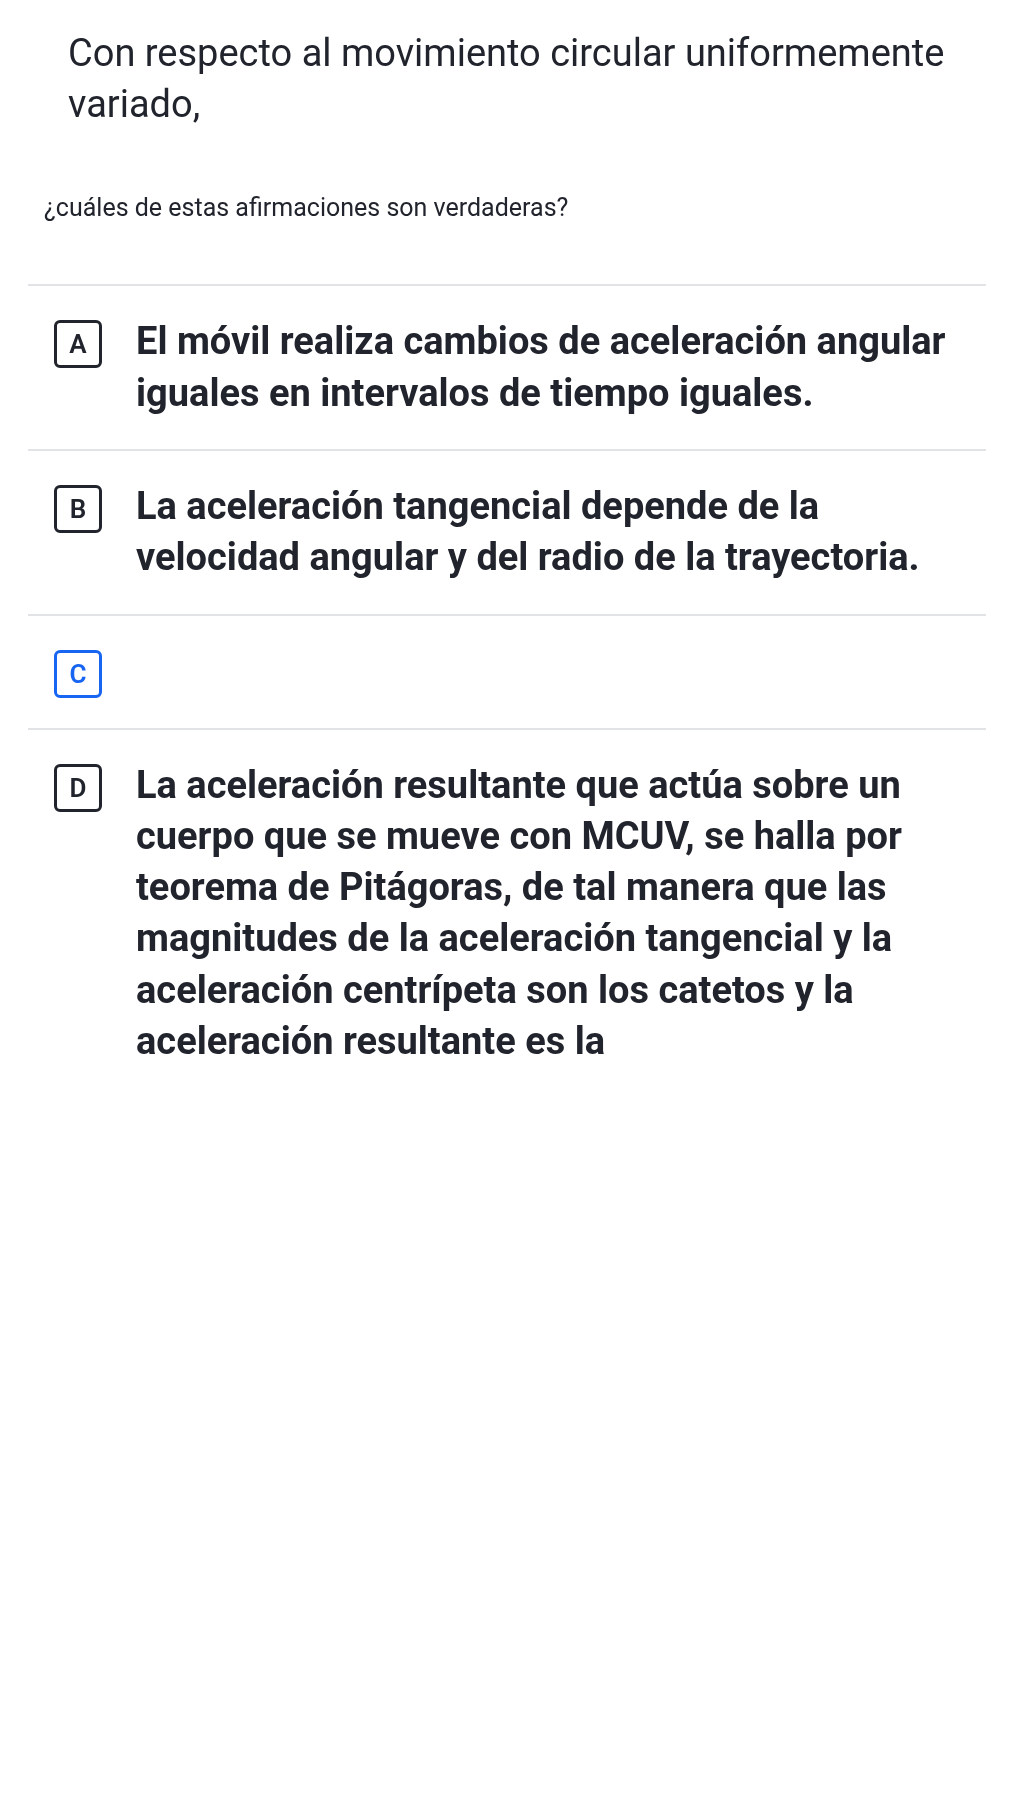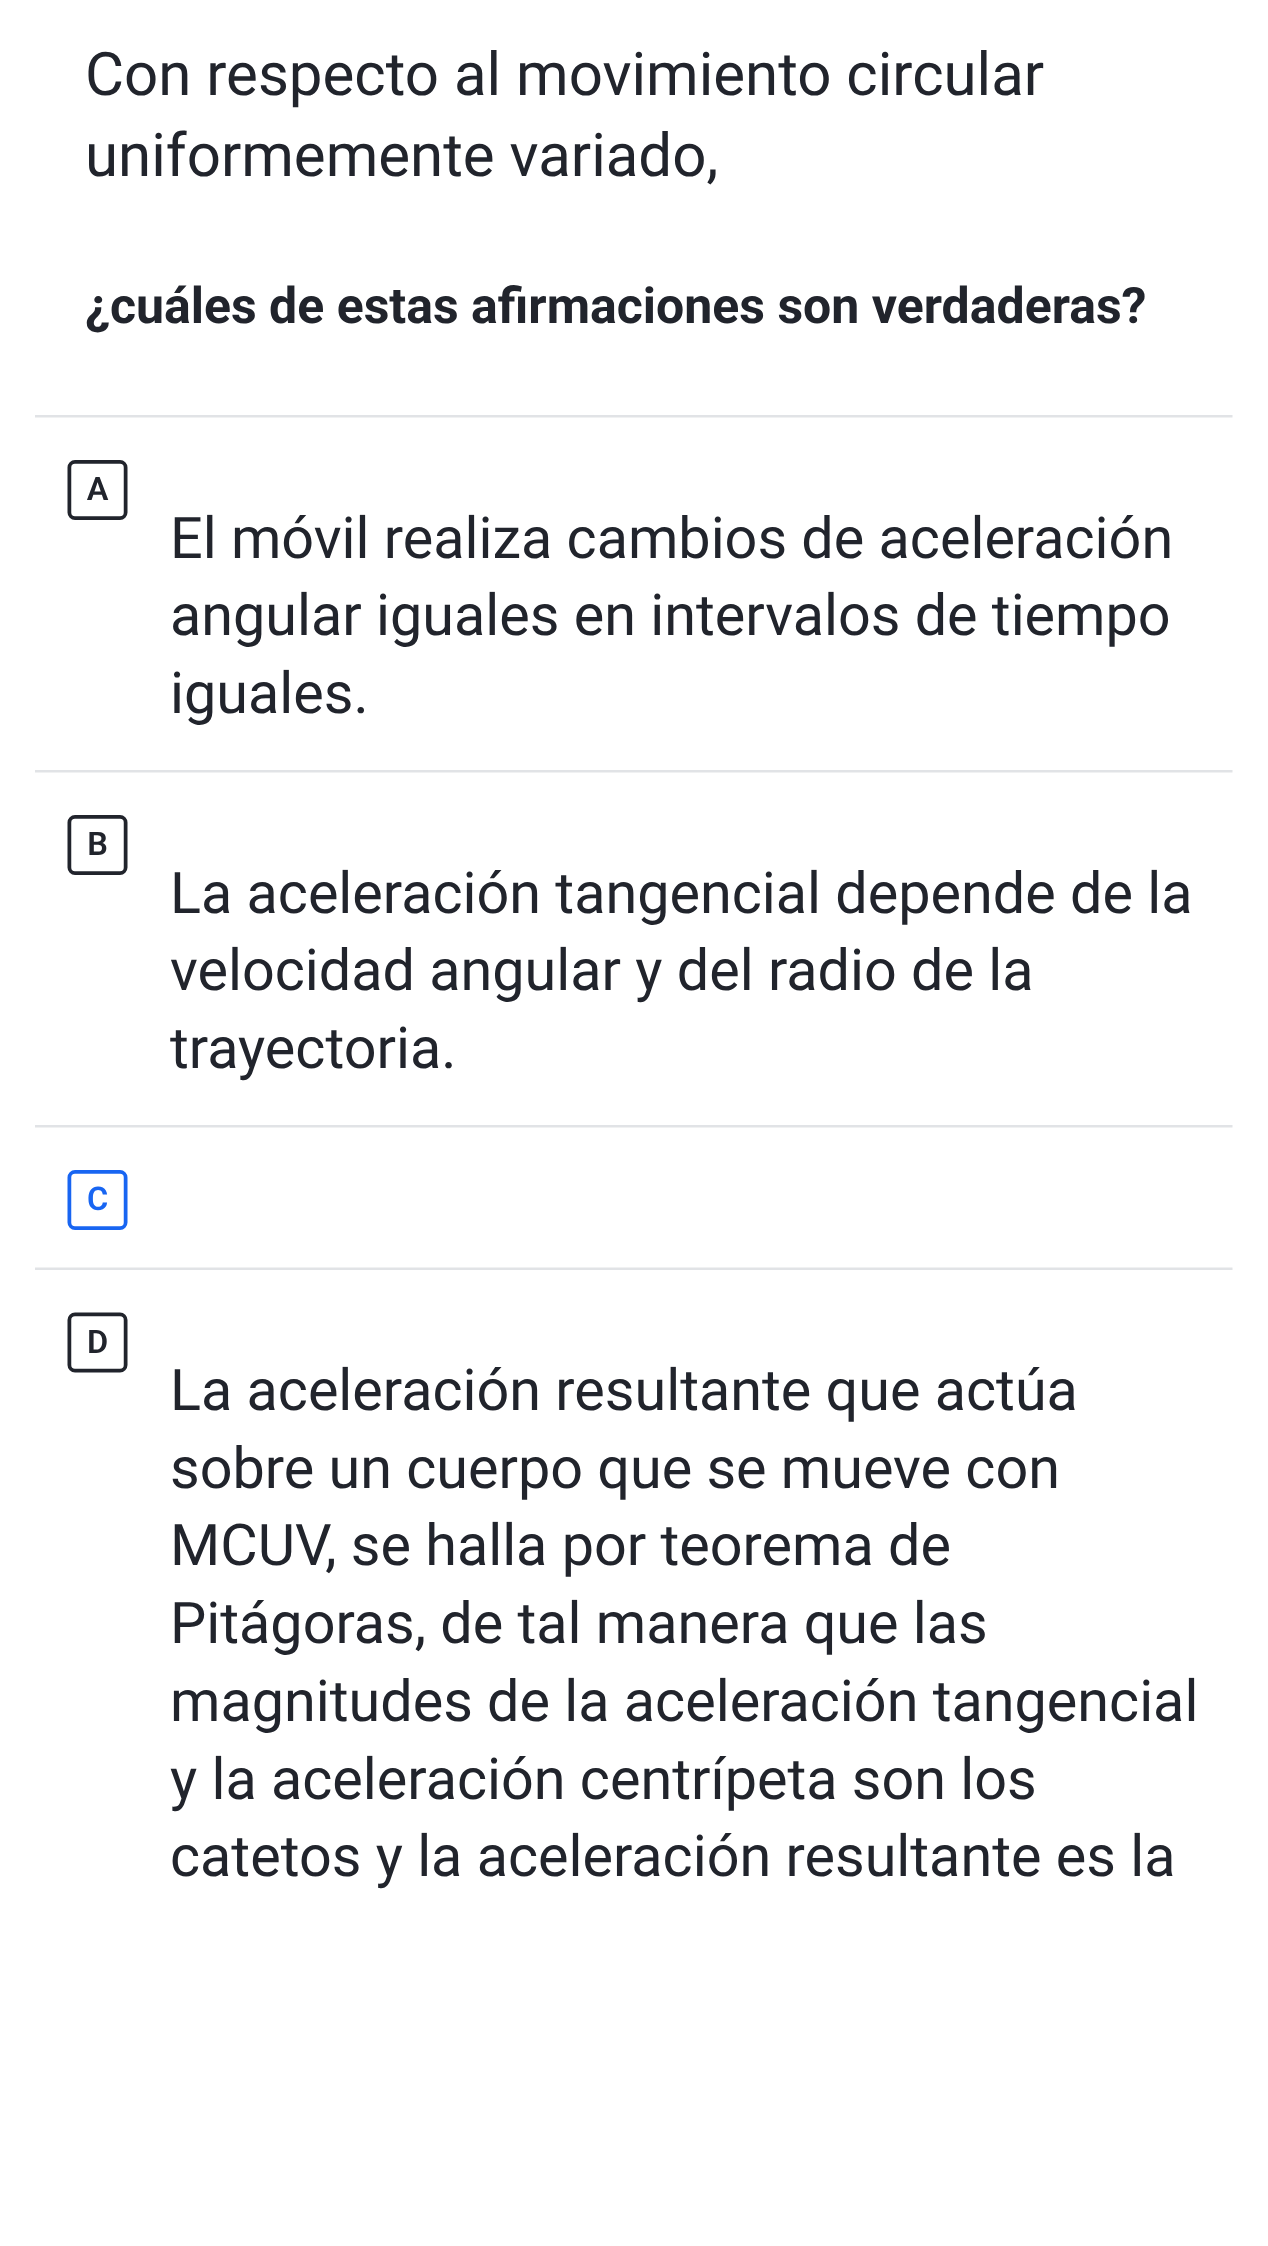--- a/index.html
+++ b/index.html
@@ -8,30 +8,30 @@
     padding: 0;
     width: 1014px;
     font-family: -apple-system, BlinkMacSystemFont, "Segoe UI", Roboto, "Helvetica Neue", Arial, sans-serif;
     color: #21242c;
     background: #ffffff;
   }
   .page {
     padding: 28px 28px 0 28px;
   }
   .intro {
-    font-size: 48px;
+    font-size: 38px;
     line-height: 1.35;
     font-weight: 400;
     margin: 0 40px 60px 40px;
   }
   .question {
-    font-size: 40px;
+    font-size: 25px;
     line-height: 1.35;
-    font-weight: 700;
-    margin: 0 40px 60px 40px;
+    font-weight: 400;
+    margin: 0 40px 60px 16px;
   }
   .instruction {
     font-size: 36px;
     line-height: 1.35;
     font-weight: 700;
     margin: 0 40px 34px 40px;
   }
   .options {
     border-top: 2px solid #e1e3e6;
   }
@@ -61,25 +61,24 @@
     margin-right: 34px;
     margin-top: 4px;
     background: #fff;
   }
   .letter-box.selected {
     border-color: #1865f2;
     color: #1865f2;
   }
   .option-text {
     flex: 1 1 auto;
-    font-size: 46px;
+    font-size: 38px;
     line-height: 1.35;
-    font-weight: 400;
+    font-weight: 700;
     padding-right: 4px;
-    margin-top: 36px;
   }
 </style>
 </head>
 <body>
 
 <div class="page">
 
   <p class="intro">Con respecto al movimiento circular uniformemente variado,</p>
 
   <p class="question">¿cuáles de estas afirmaciones son verdaderas?</p>

